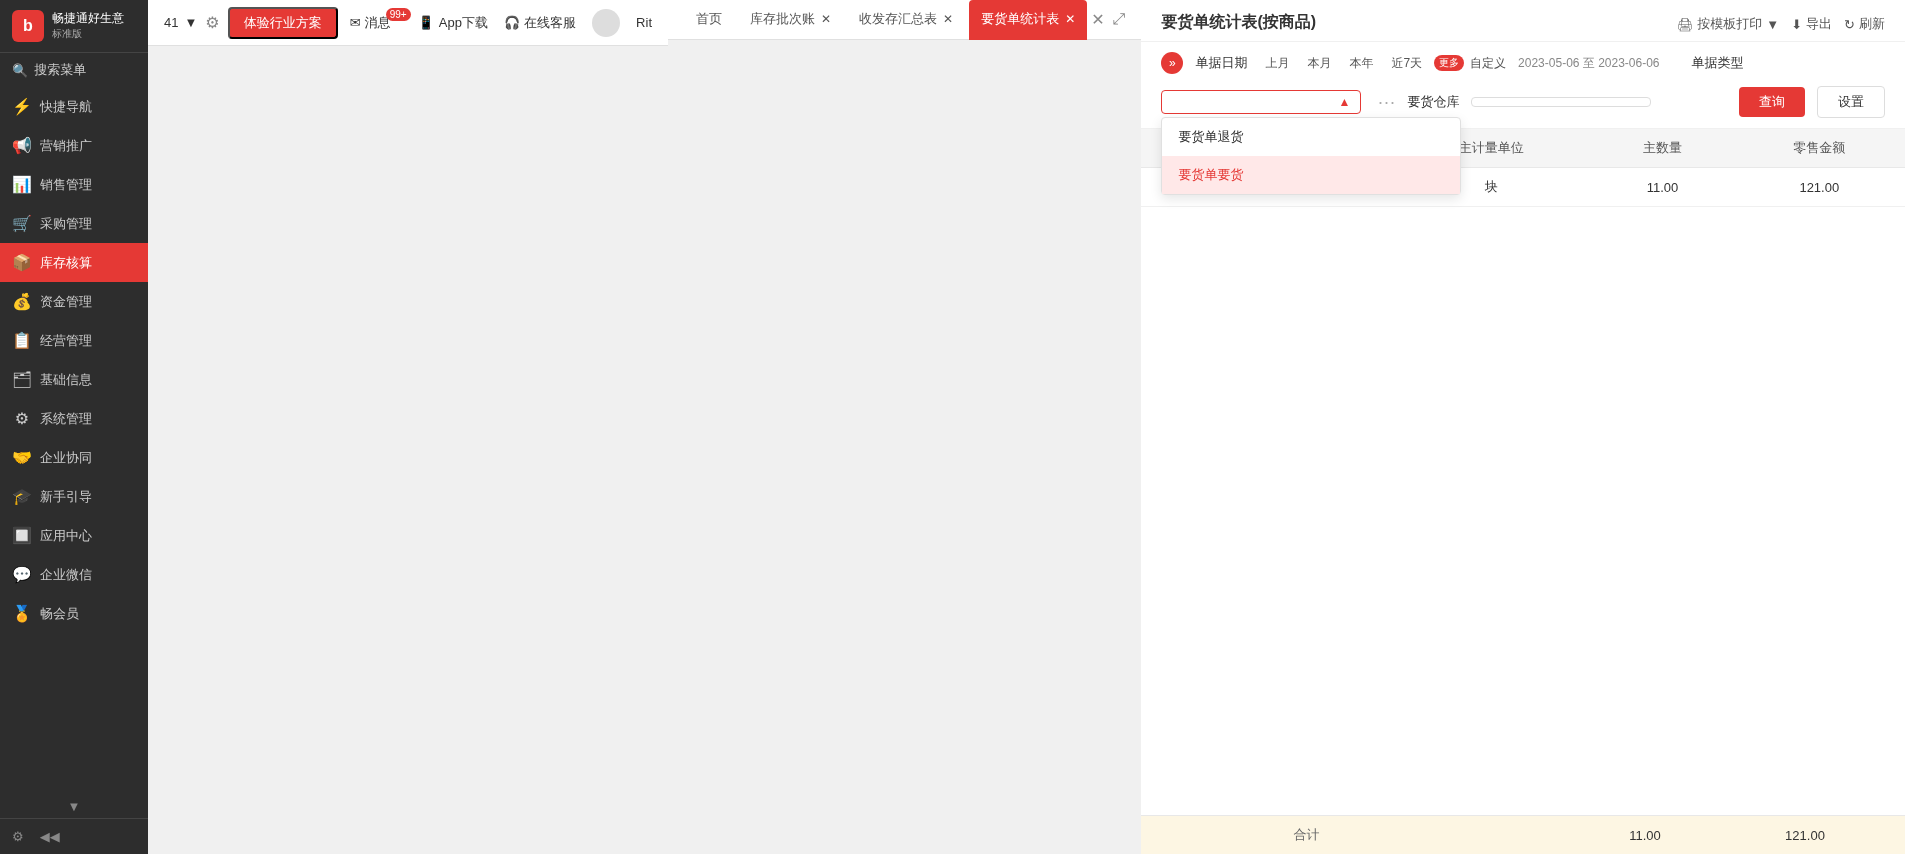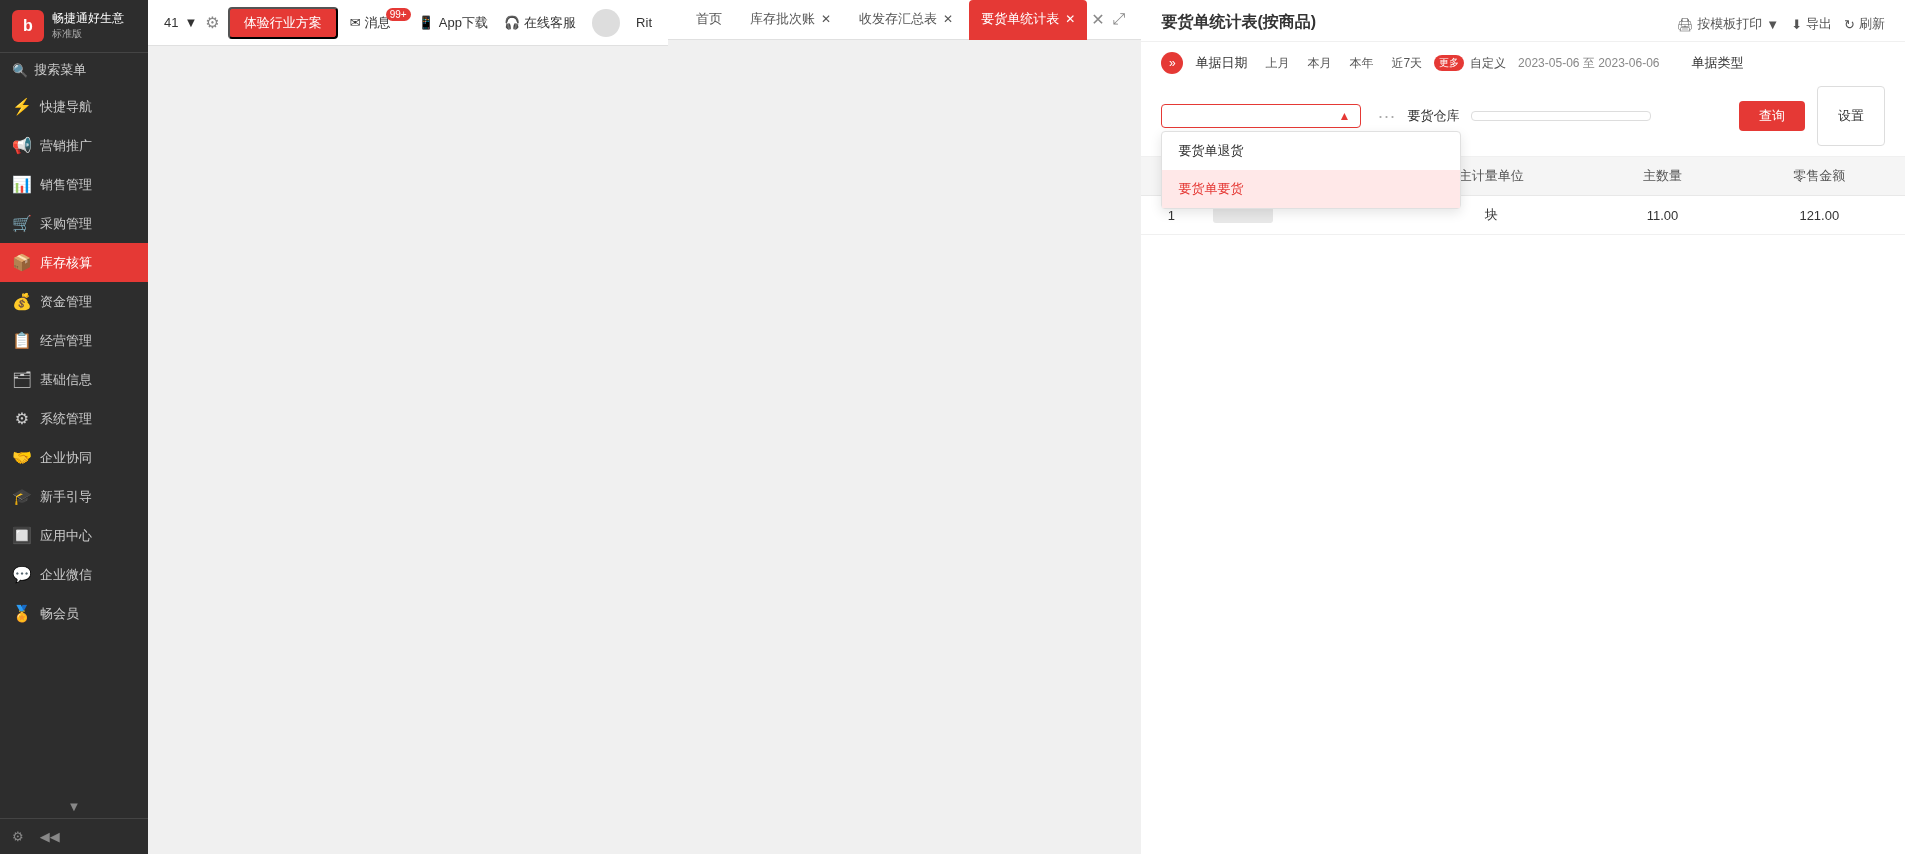--- a/index.html
+++ b/index.html
@@ -286,21 +286,21 @@
       border-radius: 4px;
       padding: 6px 20px;
       font-size: 13px;
       cursor: pointer;
       margin-left: auto;
     }
     .setting-btn {
       border: 1px solid #ddd;
       background: #fff;
       border-radius: 4px;
-      padding: 20px 20px;
+      padding: 6px 20px;
       font-size: 13px;
       cursor: pointer;
       color: #333;
     }
 
     
     .dropdown-menu {
       position: absolute;
       top: 100%;
       left: 460px;
@@ -575,15 +575,30 @@
               </div>
             </td>
             <td>块</td>
             <td>11.00</td>
             <td>121.00</td>
           </tr>
         </tbody>
       </table>
     </div>
 
+    <div class="table-footer">
+      <div style="width:60px;"></div>
+      <div style="width:200px; padding-left:12px;">
+        <span class="footer-label">合计</span>
+      </div>
+      <div style="flex:1; display:flex;">
+        <div style="flex:1; text-align:center;"></div>
+        <div style="width:160px; text-align:center;">
+          <span class="footer-total">11.00</span>
+        </div>
+        <div style="width:160px; text-align:center;">
+          <span class="footer-total">121.00</span>
+        </div>
+      </div>
+    </div>
 
   </div>
 </div>
 
 </body></html>

